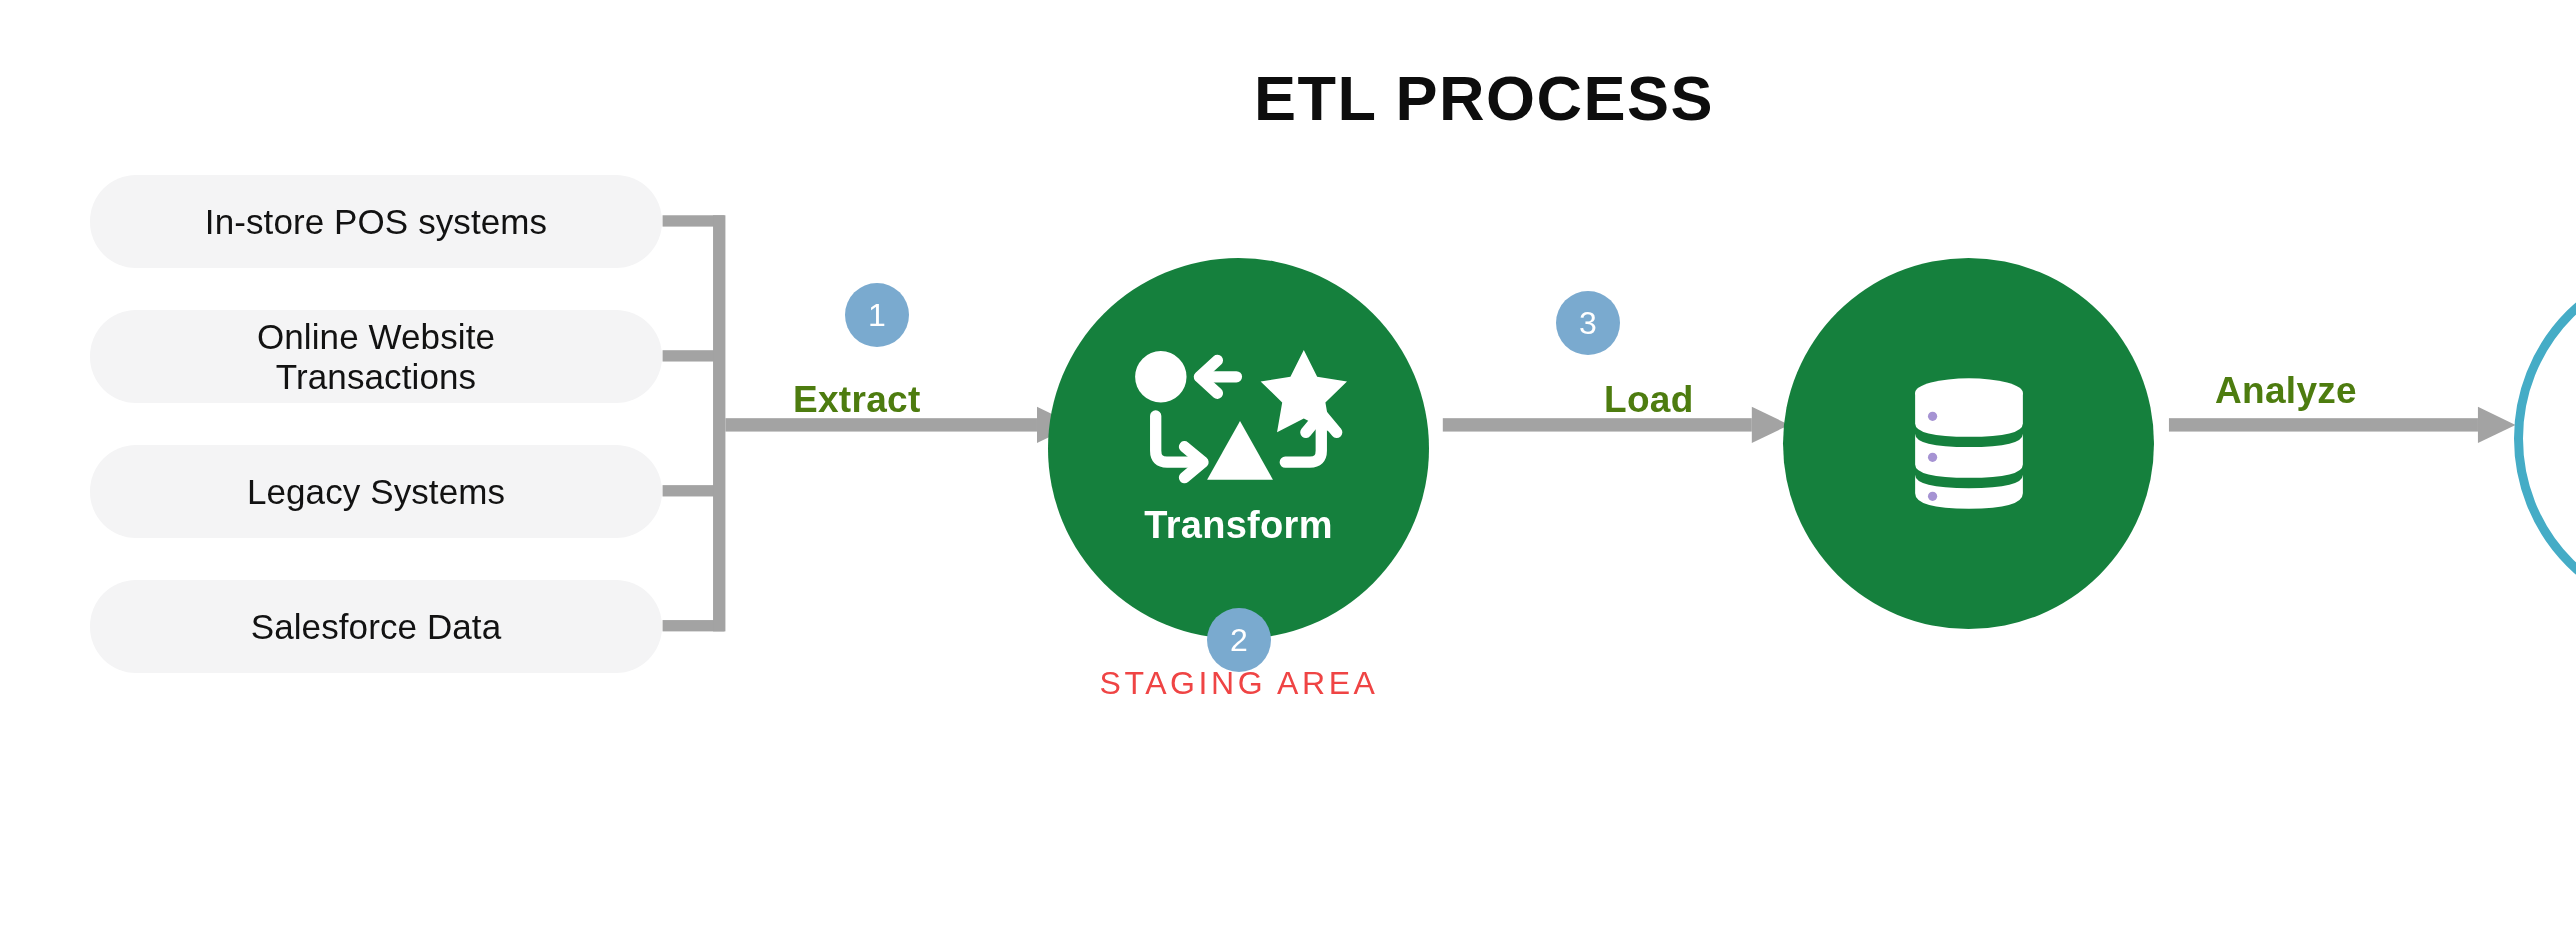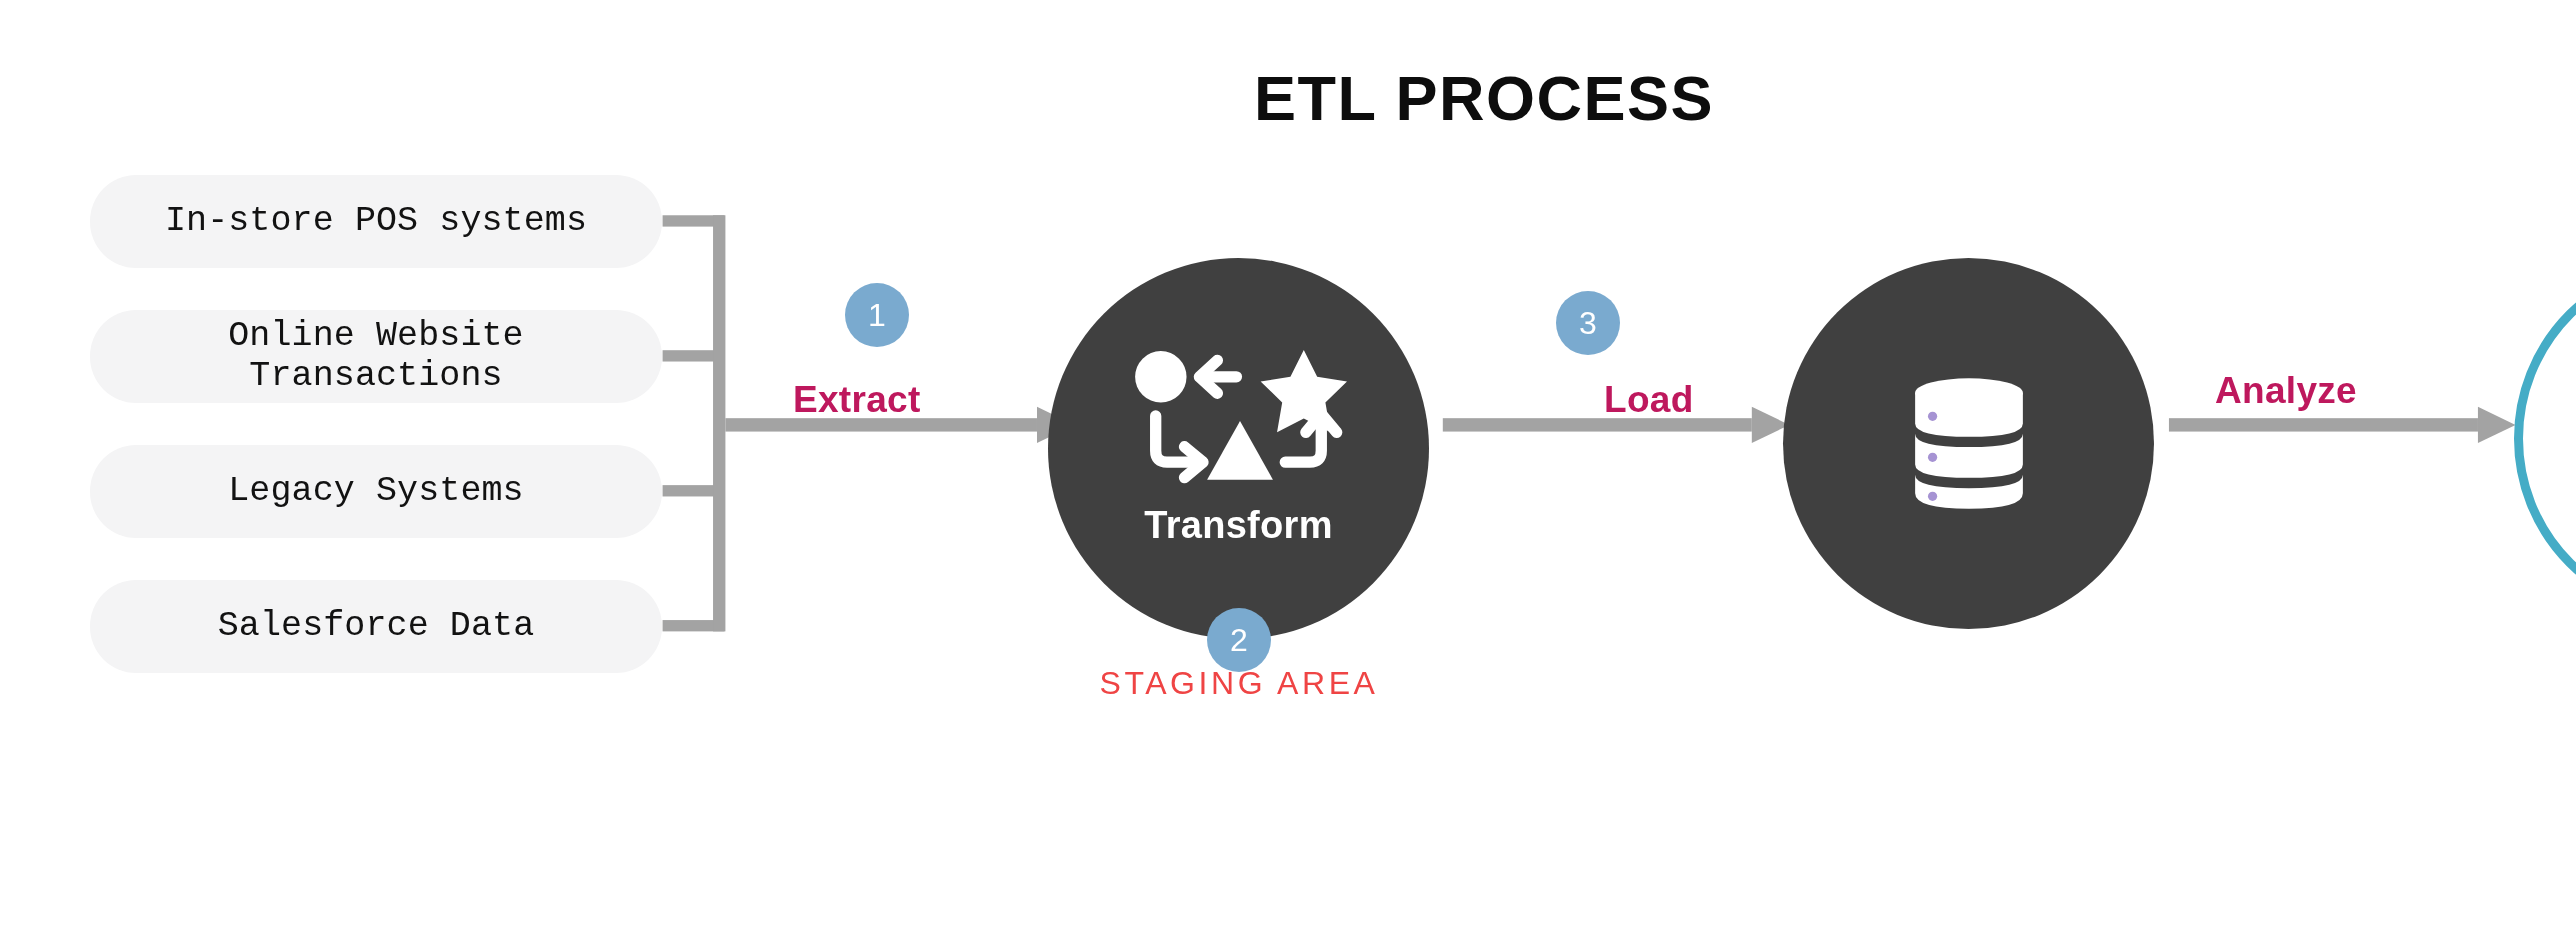--- a/index.html
+++ b/index.html
@@ -49,21 +49,20 @@
     box-sizing: border-box;
     padding: 0 20.6px;
   }
   .source-pill .pill-label {
     font-size: 35px;
     line-height: 1.12;
     color: #121212;
     text-align: center;
     font-weight: 400;
     letter-spacing: 0.1px;
-    font-family: Liberation Mono, monospace;
   }
 
   
   #connectors {
     position: absolute;
     left: 0;
     top: 0;
     width: 2968px;
     height: 927px;
     pointer-events: none;
@@ -75,21 +74,21 @@
   }
   .stage-circle {
     border-radius: 50%;
     display: flex;
     flex-direction: column;
     align-items: center;
     justify-content: center;
     position: relative;
     box-sizing: border-box;
   }
-  .filled-circle { background: #404040; }
+  .filled-circle { background: #15803d; }
   .outline-circle {
     background: #ffffff;
     border: 9.3px solid #45acc6;
   }
 
   .stage-caption {
     position: absolute;
     width: 515px;
     left: 50%;
     transform: translateX(-50%);
@@ -123,21 +122,21 @@
     font-size: 32px;
     font-weight: 400;
     z-index: 5;
   }
 
   
   .arrow-label {
     position: absolute;
     font-size: 37px;
     font-weight: 700;
-    color: #be185d;
+    color: #4d7c0f;
     white-space: nowrap;
     letter-spacing: 0.3px;
   }
 </style>
 </head>
 <body>
 
 <div id="page-title">ETL PROCESS</div>
 
 <div id="sources">

